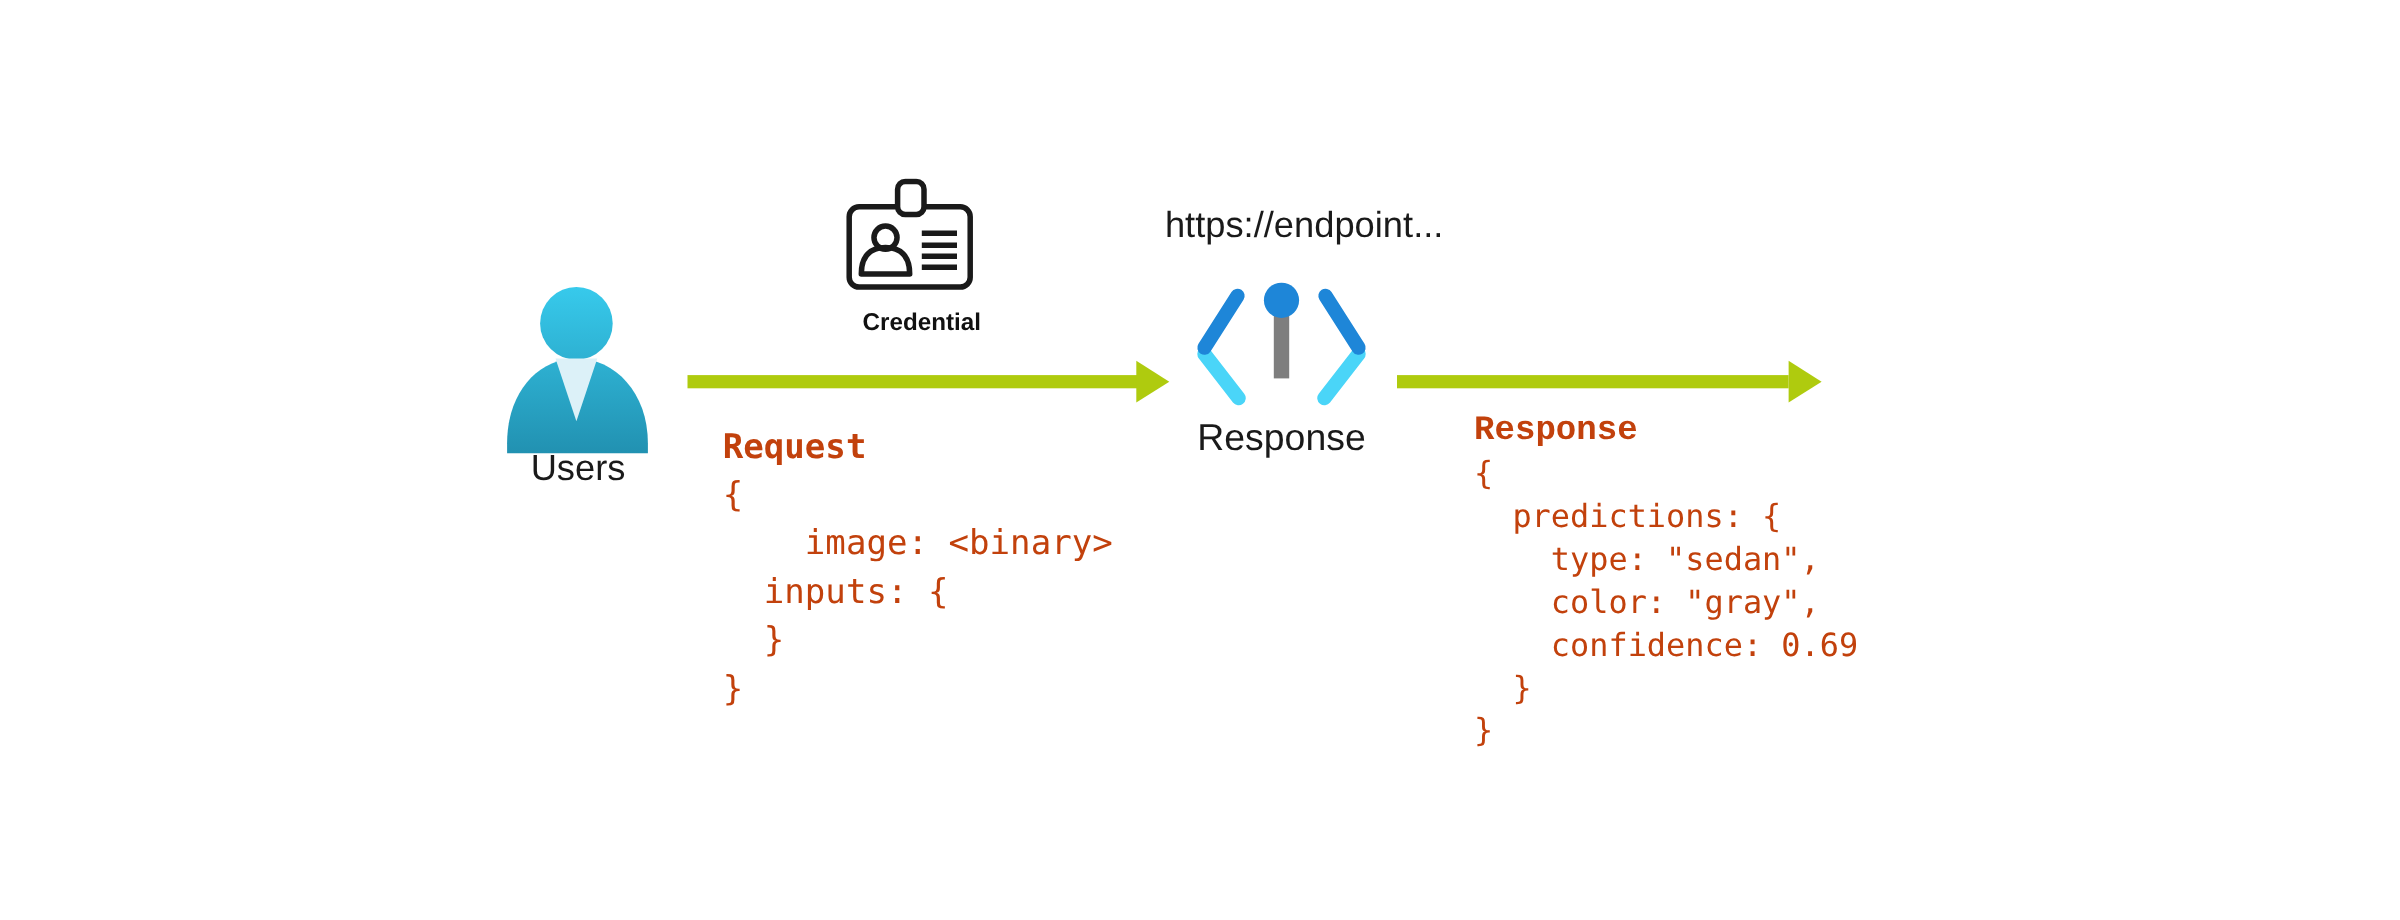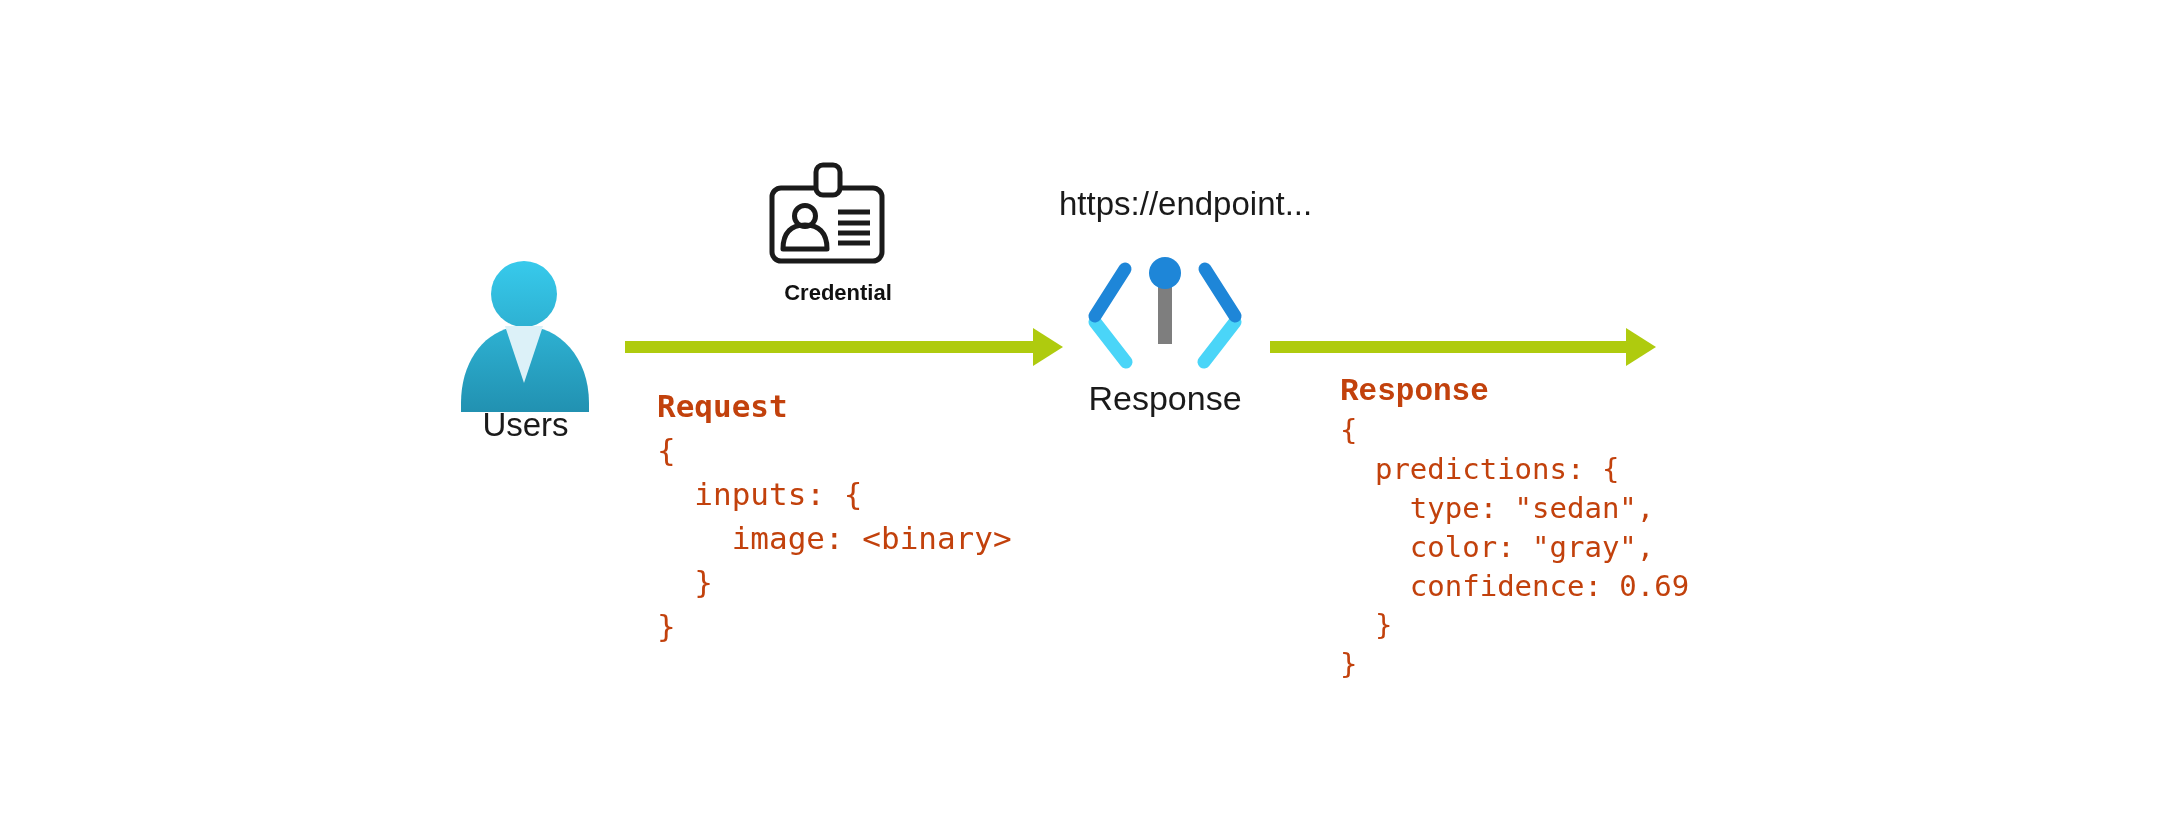--- a/index.html
+++ b/index.html
@@ -92,22 +92,22 @@
     <circle class="ep-ball" cx="85" cy="21" r="16"></circle>
   </svg>
   <div class="abs endpoint-label" style="left:1075px;top:379px;width:180px;">Response</div>
 
   <div class="abs arrow-shaft" style="left:1270px;top:341px;width:356px;"></div>
   <div class="abs arrow-head" style="left:1626px;top:328px;"></div>
 
   <div class="abs code-block request-block" style="left:657px;top:384px;">
     <div class="code-title">Request</div>
     <div class="code-line">{</div>
+    <div class="code-line">    image: &lt;binary&gt;</div>
     <div class="code-line">  inputs: {</div>
-    <div class="code-line">    image: &lt;binary&gt;</div>
     <div class="code-line">  }</div>
     <div class="code-line">}</div>
   </div>
 
   <div class="abs code-block response-block" style="left:1340px;top:372px;">
     <div class="code-title">Response</div>
     <div class="code-line">{</div>
     <div class="code-line">  predictions: {</div>
     <div class="code-line">    type: "sedan",</div>
     <div class="code-line">    color: "gray",</div>

